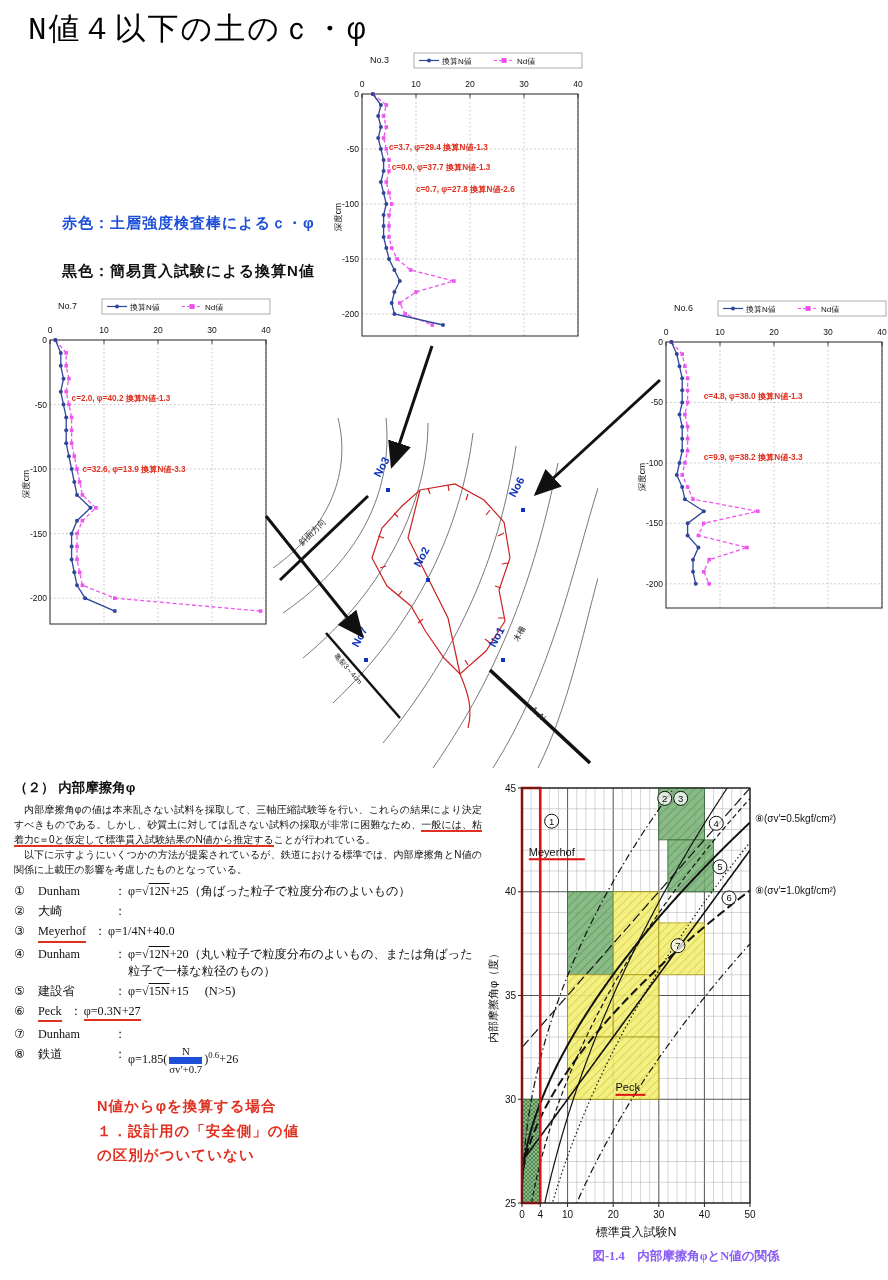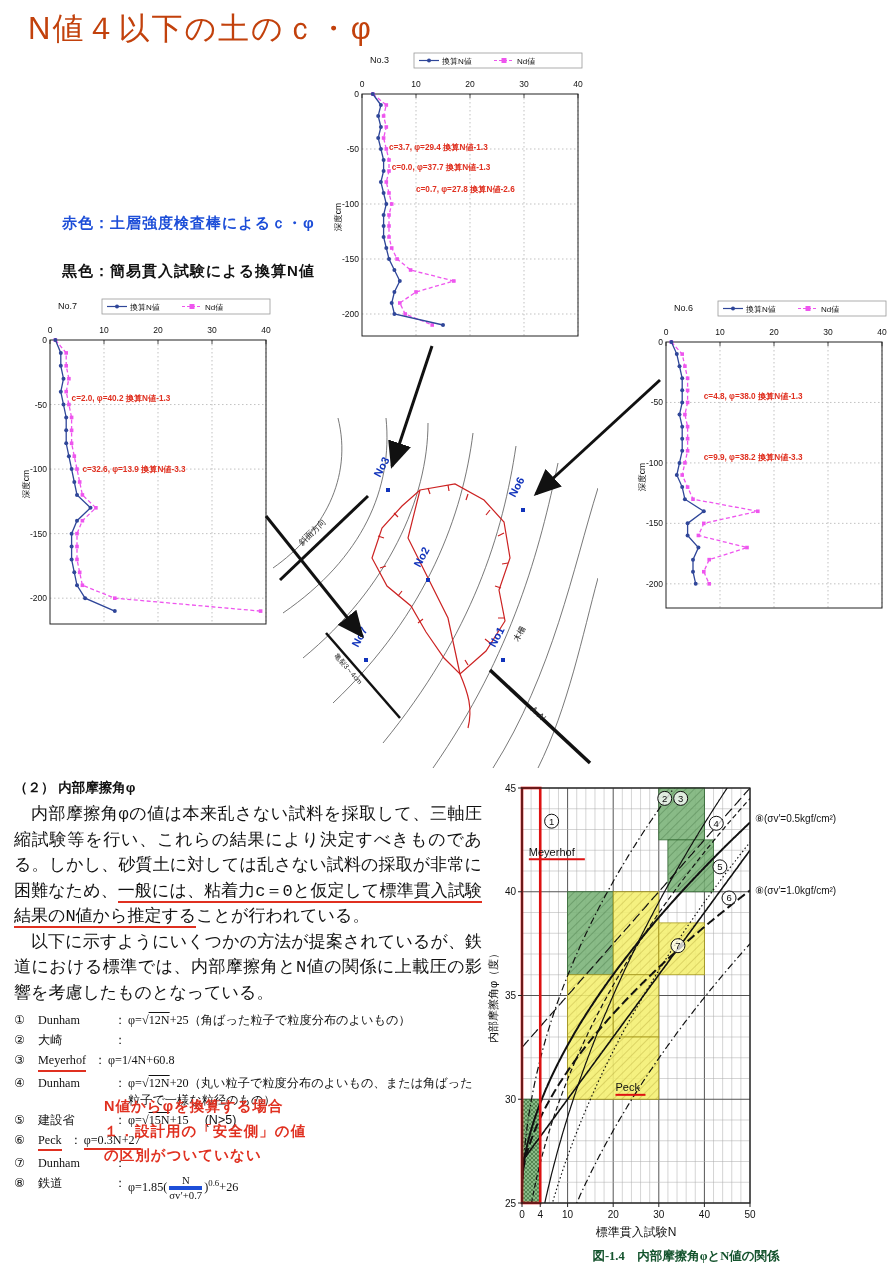--- a/index.html
+++ b/index.html
@@ -1,46 +1,46 @@
 <!DOCTYPE html>
 <html><head>
 <meta charset="utf-8">
 <style>
   *{margin:0;padding:0;box-sizing:border-box}
   html,body{margin:0;padding:0;background:#fff}
   #page{position:relative;width:888px;height:1280px;background:#fff;overflow:hidden;
         font-family:"Liberation Sans",sans-serif;color:#111}
   .abs{position:absolute}
-  #title{font-family:Liberation Sans, sans-serif;font-size:31px;letter-spacing:2px;color:#c2410c}
+  #title{font-family:Liberation Mono, monospace;font-size:31px;letter-spacing:2px;color:#000000}
   .note-line{font-size:15px;font-weight:700;letter-spacing:1px}
   #note-red{color:#1d4ed8}
   #note-black{color:#111;margin-top:29px}
   .chart{position:absolute}
   #section{line-height:1.5}
   #sec-head{font-size:13.5px;font-weight:700;margin-bottom:4px;font-family:"Liberation Sans",sans-serif}
-  .body-text{font-family:Liberation Mono, monospace;font-size:17px;text-align:justify}
+  .body-text{font-family:Liberation Sans, sans-serif;font-size:10px;text-align:justify}
   .indent{text-indent:1em}
   .ured{border-bottom:2px solid #e03020;padding-bottom:1px}
   .ured2{border-bottom:2px solid #e03020}
   #formula-list{margin-top:6px;font-family:"Liberation Serif",serif;font-size:12.2px}
   .item{display:flex;align-items:flex-start;margin:3.5px 0;line-height:1.35}
   .item .num{width:24px;flex:none;font-family:"DejaVu Sans",sans-serif}
   .item .name{width:76px;flex:none}
   .item .name.ured{width:auto;margin-right:8px}
   .item .colon{width:14px;flex:none}
   .item .formula{flex:1}
-  .fnote{margin-left:16px;font-family:Liberation Sans, sans-serif;font-size:12.5px}
+  .fnote{margin-left:16px;font-family:Liberation Serif, serif;font-size:12.5px}
   .sqv{text-decoration:overline}
   .frac{display:inline-flex;flex-direction:column;text-align:center;vertical-align:middle;
         line-height:1.05;font-size:0.88em;padding:0 2px}
-  .frac .fd{border-top:4px solid #1d4ed8}
+  .frac .fd{border-top:7px solid #1d4ed8}
   sup{font-size:0.72em}
   #red-block{color:#e03020;font-weight:700;font-size:14.5px;line-height:1.7;letter-spacing:1px}
   .rb-ind{}
-  #fig-caption{font-family:"Liberation Serif",serif;font-weight:700;font-size:12.5px;color:#14532d}
+  #fig-caption{font-family:"Liberation Serif",serif;font-weight:700;font-size:12.5px;color:#8b5cf6}
   svg text{font-family:"Liberation Sans",sans-serif}
 </style>
 </head>
 <body>
 
 <div id="page">
 
   <div id="title" class="abs" style="left:28px;top:8px">N値４以下の土のｃ・φ</div>
 
   <div class="abs" style="left:62px;top:214px">
@@ -375,21 +375,21 @@
         </div>
         <div class="item">
           <span class="num">②</span>
           <span class="name">大崎</span>
           <span class="colon">：</span>
         </div>
         <div class="item">
           <span class="num">③</span>
           <span class="name ured">Meyerhof</span>
           <span class="colon">：</span>
-          <span class="formula"><span>φ=1/4N+60.8</span></span>
+          <span class="formula"><span>φ=1/4N+40.0</span></span>
         </div>
         <div class="item">
           <span class="num">④</span>
           <span class="name">Dunham</span>
           <span class="colon">：</span>
           <span class="formula"><span>φ=<span class="sq">√<span class="sqv">12N</span></span>+20（丸い粒子で粒度分布のよいもの、または角ばった粒子で一様な粒径のもの）</span></span>
         </div>
         <div class="item">
           <span class="num">⑤</span>
           <span class="name">建設省</span>
@@ -412,21 +412,21 @@
           <span class="name">鉄道</span>
           <span class="colon">：</span>
           <span class="formula"><span>φ=1.85(<span class="frac">
                 <span class="fn">N</span>
                 <span class="fd">σv′+0.7</span>
               </span>)<sup>0.6</sup>+26</span></span>
         </div>
       </div>
   </div>
 
-  <div id="red-block" class="abs" style="left:104px;top:1094px">
+  <div id="red-block" class="abs" style="left:97px;top:1094px">
     <div>N値からφを換算する場合</div>
     <div class="rb-ind">１．設計用の「安全側」の値</div>
     <div>の区別がついていない</div>
   </div>
 
   <svg id="fig14-svg" class="abs" style="left:486px;top:776px" width="400" height="470">
       <defs>
         <clipPath id="pc">
           <rect x="36" y="12" width="228" height="415"></rect>
         </clipPath>

